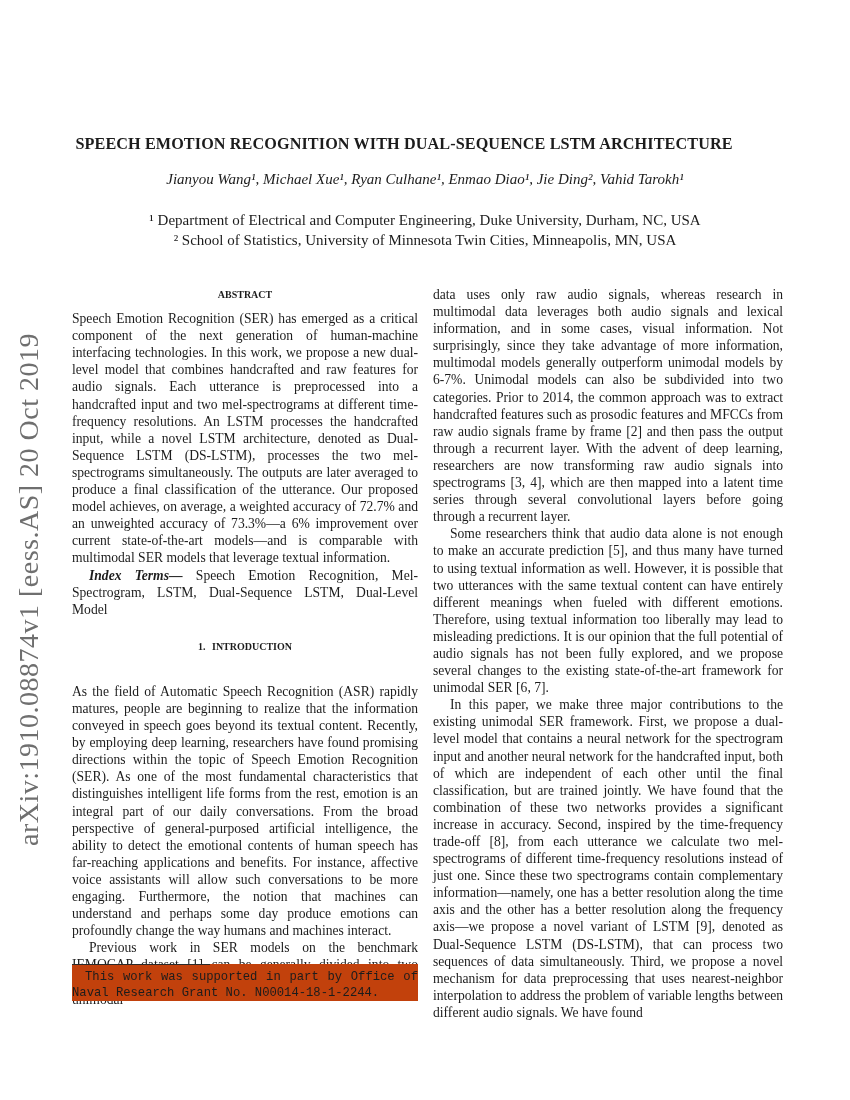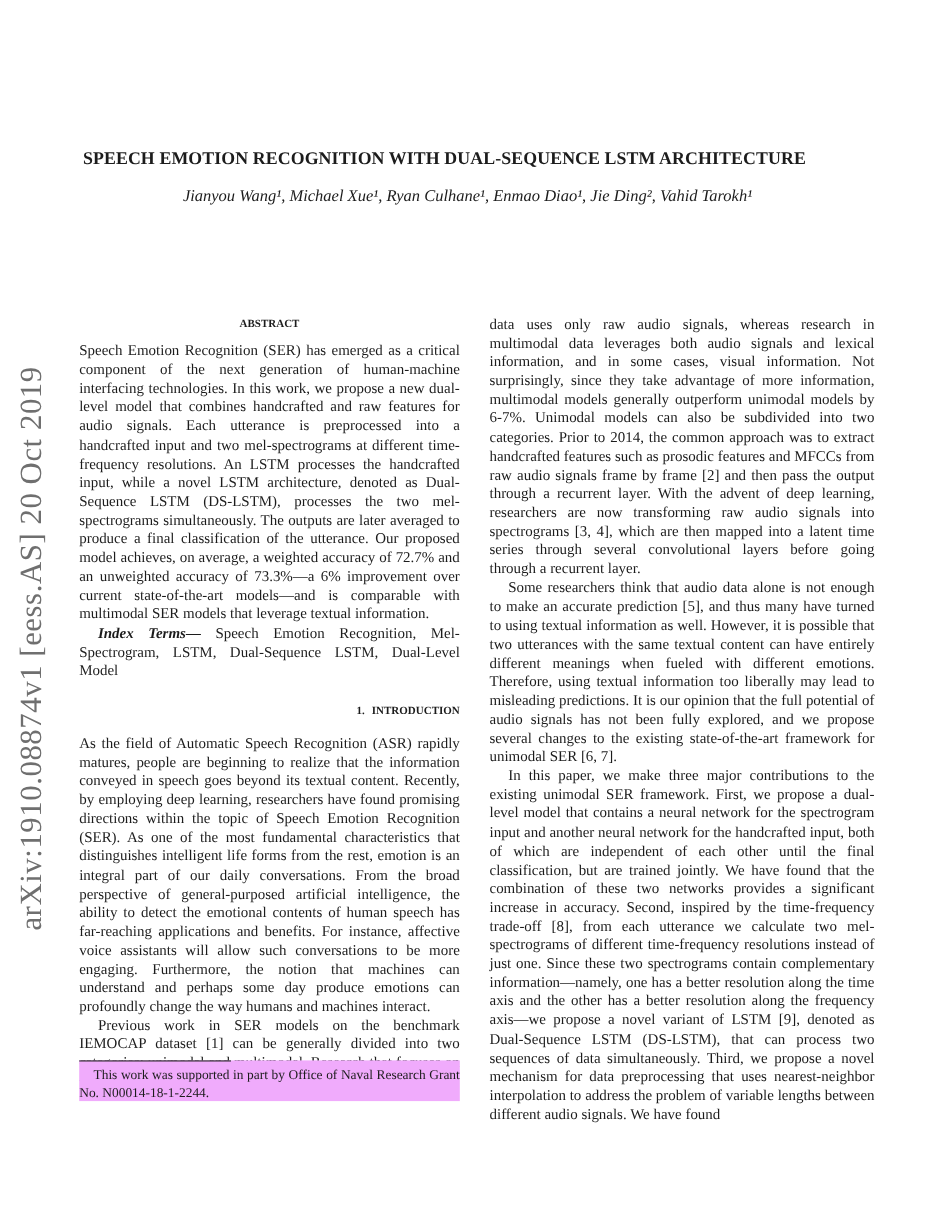--- a/index.html
+++ b/index.html
@@ -42,58 +42,63 @@
     font-size: 15px; line-height: 19.5px;
   }
 
   .col {
     position: absolute; top: 286px;
     text-align: justify;
     font-size: 13.6px; line-height: 17.1px;
     -webkit-hyphens: auto; hyphens: auto;
   }
   .col-left  { left: 72px;  width: 346px; }
-  .col-right { left: 445px; width: 350px; }
+  .col-right { left: 433px; width: 350px; }
 
   .sec-heading {
     text-align: center; text-indent: 0;
     font-weight: bold; font-size: 10px;
     margin: 0 0 7px 0;
     -webkit-hyphens: none; hyphens: none;
   }
-  .intro-heading { margin: 20px 0 12px 0; word-spacing: 4px; text-align: right; }
+  .intro-heading { margin: 20px 0 28px 0; word-spacing: 4px; }
 
   p { margin: 0; }
   p.indent { text-indent: 17px; }
   .it-label { font-weight: bold; font-style: italic; }
 
   .footnote {
     position: absolute; left: 72px; top: 964px;
-    width: 346px; background: #f0abfc;
+    width: 346px; background: #c2410c;
     font-size: 12.2px; line-height: 15.5px;
     text-align: justify;
+    font-family: Liberation Mono, monospace;
   }
   .footnote-rule {
     width: 138px; height: 0;
     border-top: 1.4px solid #2a2a2a;
     margin-bottom: 5px;
   }
   .footnote-text { text-indent: 13px; }
 </style>
 </head>
 <body>
 
 <div class="page">
 
   <div class="watermark">arXiv:1910.08874v1  [eess.AS]  20 Oct 2019</div>
 
   <div class="title">SPEECH EMOTION RECOGNITION WITH DUAL-SEQUENCE LSTM ARCHITECTURE</div>
 
   <div class="authors">Jianyou Wang¹, Michael Xue¹, Ryan Culhane¹, Enmao Diao¹, Jie Ding², Vahid Tarokh¹</div>
 
+  <div class="affiliations">
+    <div>¹ Department of Electrical and Computer Engineering, Duke University, Durham, NC, USA</div>
+    <div>² School of Statistics, University of Minnesota Twin Cities, Minneapolis, MN, USA</div>
+  </div>
 
   <div class="col col-left">
     <p class="sec-heading">ABSTRACT</p>
 
     <p>Speech Emotion Recognition (SER) has emerged as a critical component of the next generation of human-machine interfacing technologies. In this work, we propose a new dual-level model that combines handcrafted and raw features for audio signals. Each utterance is preprocessed into a handcrafted input and two mel-spectrograms at different time-frequency resolutions. An LSTM processes the handcrafted input, while a novel LSTM architecture, denoted as Dual-Sequence LSTM (DS-LSTM), processes the two mel-spectrograms simultaneously. The outputs are later averaged to produce a final classification of the utterance. Our proposed model achieves, on average, a weighted accuracy of 72.7% and an unweighted accuracy of 73.3%—a 6% improvement over current state-of-the-art models—and is comparable with multimodal SER models that leverage textual information.</p>
 
     <p class="indent"><span class="it-label">Index Terms—</span><span> Speech Emotion Recognition, Mel-Spectrogram, LSTM, Dual-Sequence LSTM, Dual-Level Model</span></p>
 
     <p class="sec-heading intro-heading">1. INTRODUCTION</p>
 

